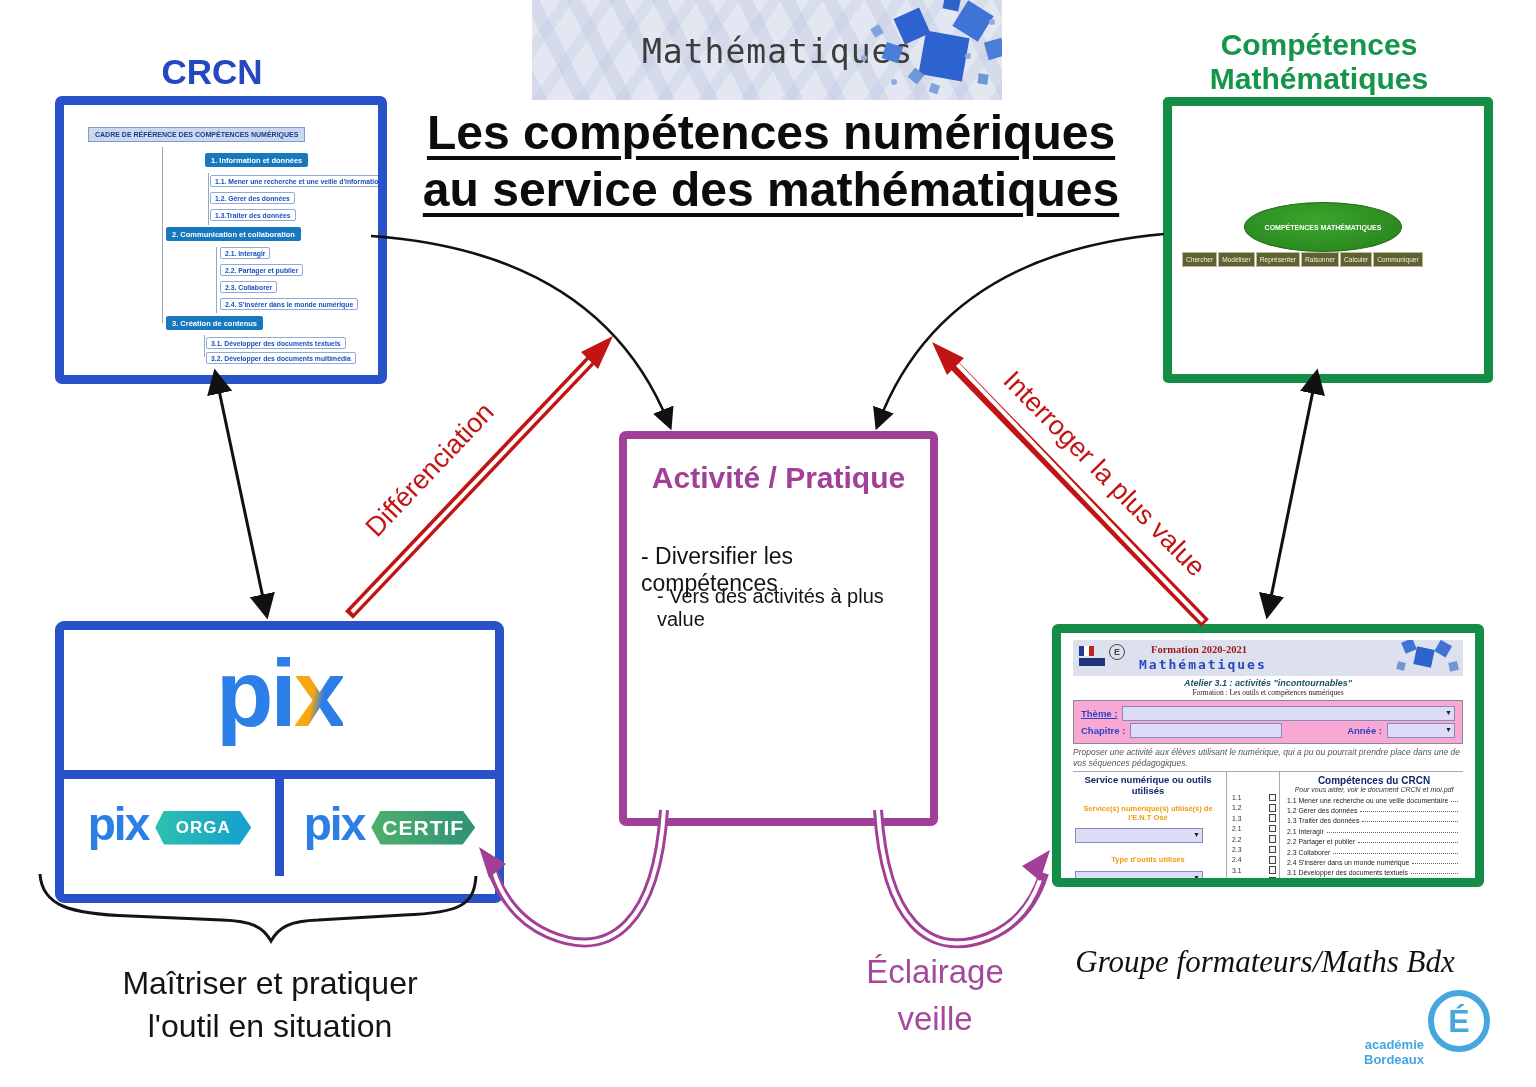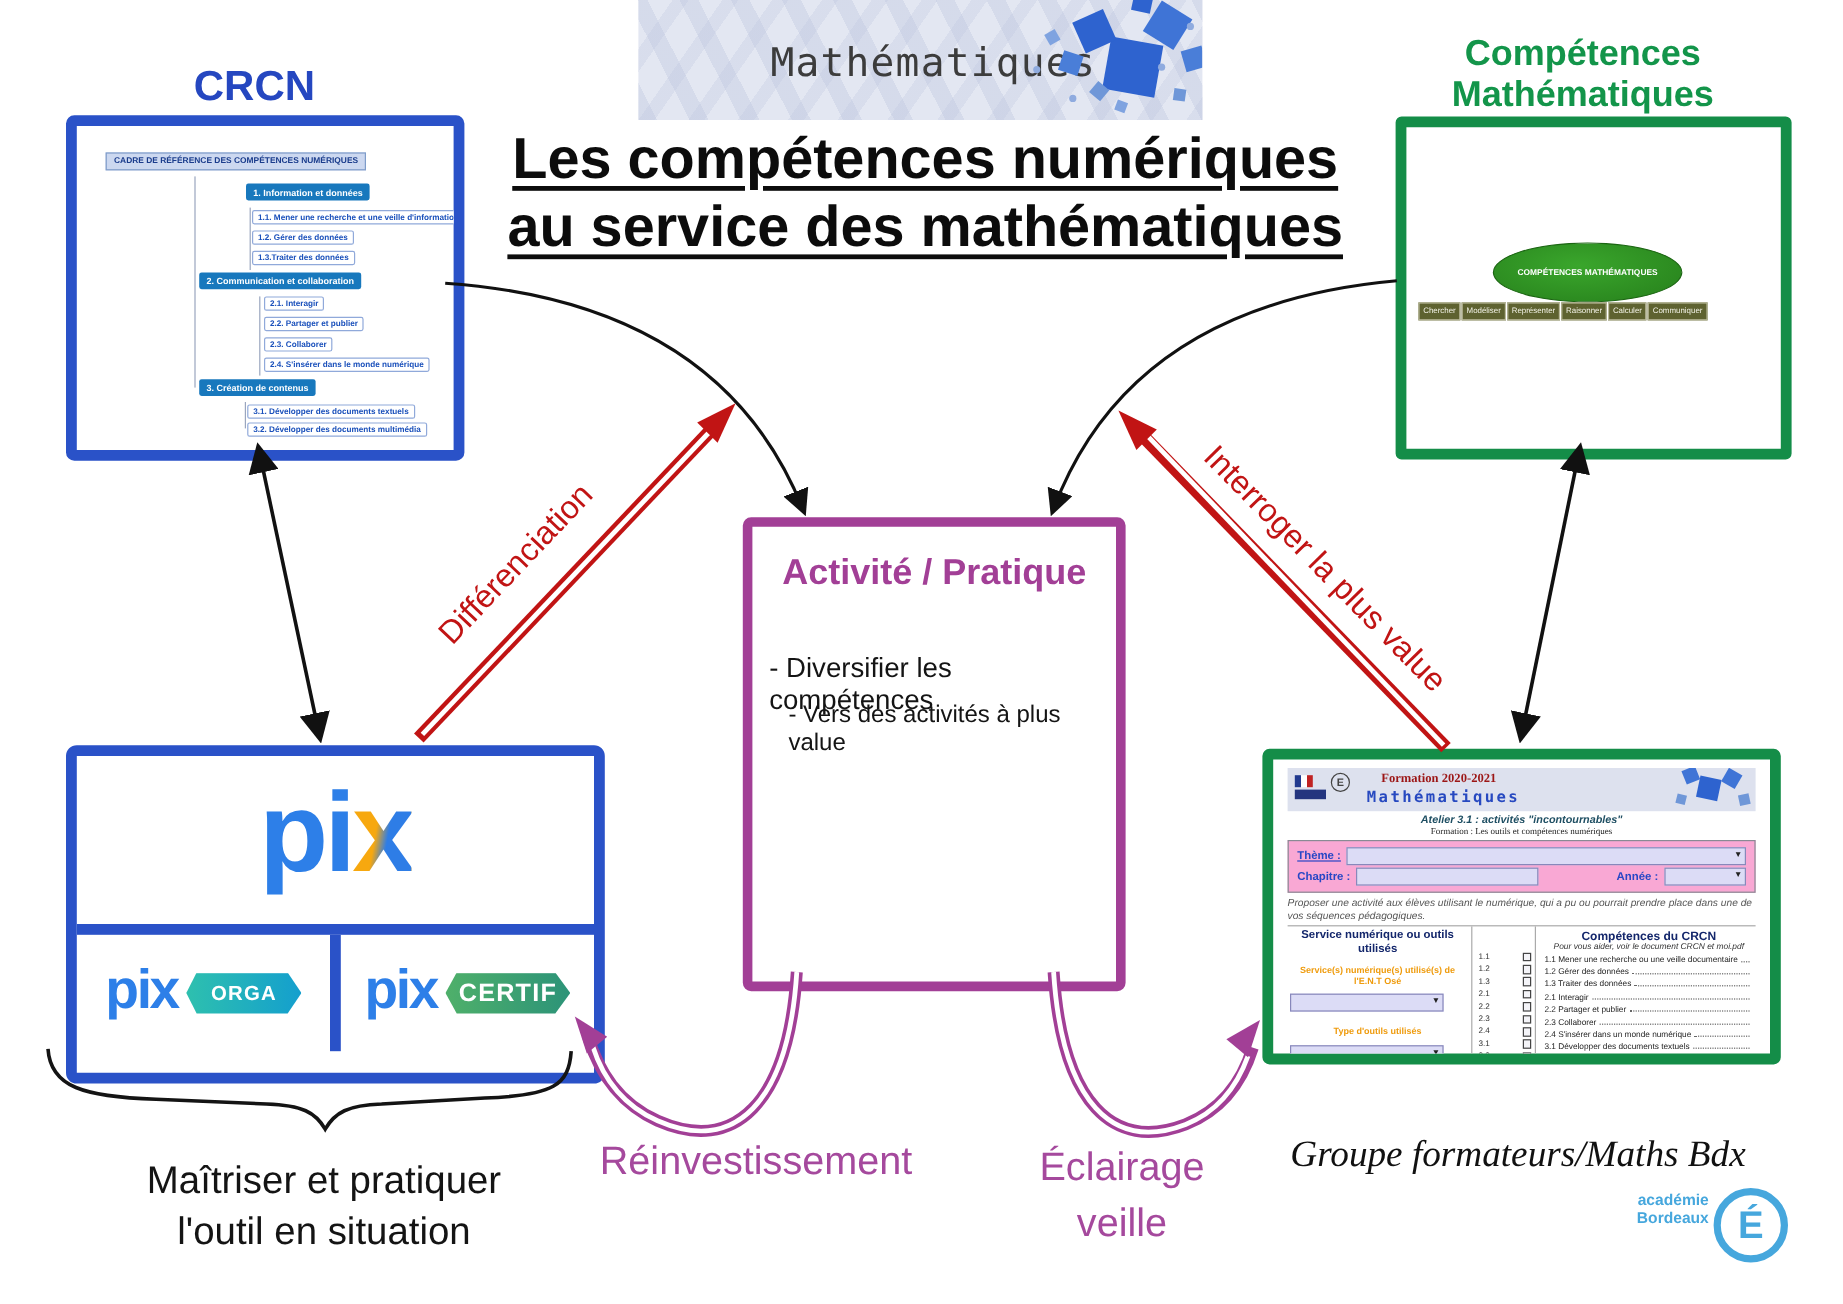--- a/index.html
+++ b/index.html
@@ -113,21 +113,21 @@
   .lbl-intr{left:1104px;top:474px;transform:translate(-50%,-50%) rotate(45.5deg);}
   .purple-label{position:absolute;color:#a5499d;font-size:33px;text-align:center;}
   .lbl-reinv{left:455px;top:948px;width:350px;}
   .lbl-eclair{left:810px;top:948px;width:250px;line-height:47px;}
   .maitriser{position:absolute;left:60px;top:962px;width:420px;text-align:center;
     color:#141414;font-size:32px;line-height:43px;}
   .credit{position:absolute;left:1040px;top:944px;width:450px;text-align:center;
     font-family:"Liberation Serif",serif;font-style:italic;font-size:31px;color:#111;}
   .acad-circle{position:absolute;left:1428px;top:990px;width:50px;height:50px;border:6px solid #46a7dd;
     border-radius:50%;color:#46a7dd;font-weight:bold;font-size:32px;display:flex;align-items:center;justify-content:center;}
-  .acad-words{position:absolute;left:1318px;top:992px;width:106px;text-align:right;
+  .acad-words{position:absolute;left:1318px;top:1037px;width:106px;text-align:right;
     color:#46a7dd;font-weight:bold;font-size:13px;line-height:15px;}
 
   .overlay{position:absolute;left:0;top:0;width:1536px;height:1087px;pointer-events:none;}
 </style>
 </head>
 <body>
 
 <div class="canvas">
 
   <div class="banner">
@@ -367,21 +367,20 @@
     <path d="M 664 810 C 657 920 612 962 548 934 C 517 920 502 897 494 872" fill="none" stroke="#fff" stroke-width="4"></path>
     <polygon points="479,847 489,878 506,864" fill="#a23f96"></polygon>
     <path d="M 878 810 C 885 920 928 960 988 937 C 1018 925 1035 902 1044 873" fill="none" stroke="#a23f96" stroke-width="10"></path>
     <path d="M 878 810 C 885 920 928 960 988 937 C 1016 926 1031 905 1040 880" fill="none" stroke="#fff" stroke-width="4"></path>
     <polygon points="1050,850 1040,881 1022,866" fill="#a23f96"></polygon>
     <path d="M 40 874 C 42 906 70 914 130 916 L 222 920 C 252 921 263 927 271 941 C 279 927 290 921 318 920 L 404 915 C 462 913 474 904 476 876" fill="none" stroke="#141414" stroke-width="3"></path>
   </svg>
 
   <div class="red-label lbl-diff">Différenciation</div>
   <div class="red-label lbl-intr">Interroger la plus value</div>
-  <div class="purple-label lbl-reinv">Réinvestissement</div>
   <div class="purple-label lbl-eclair">
     <span>Éclairage</span><br>
     <span>veille</span>
   </div>
 
   <div class="maitriser">
     <span>Maîtriser et pratiquer</span><br>
     <span>l'outil en situation</span>
   </div>
   <div class="credit">Groupe formateurs/Maths Bdx</div>

